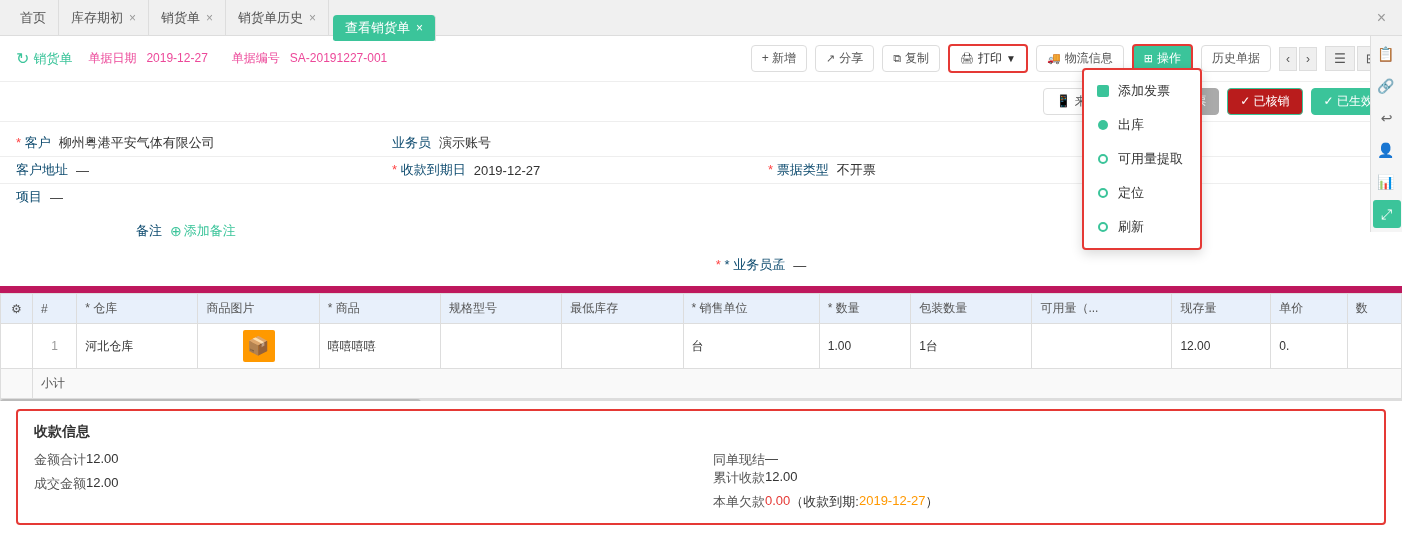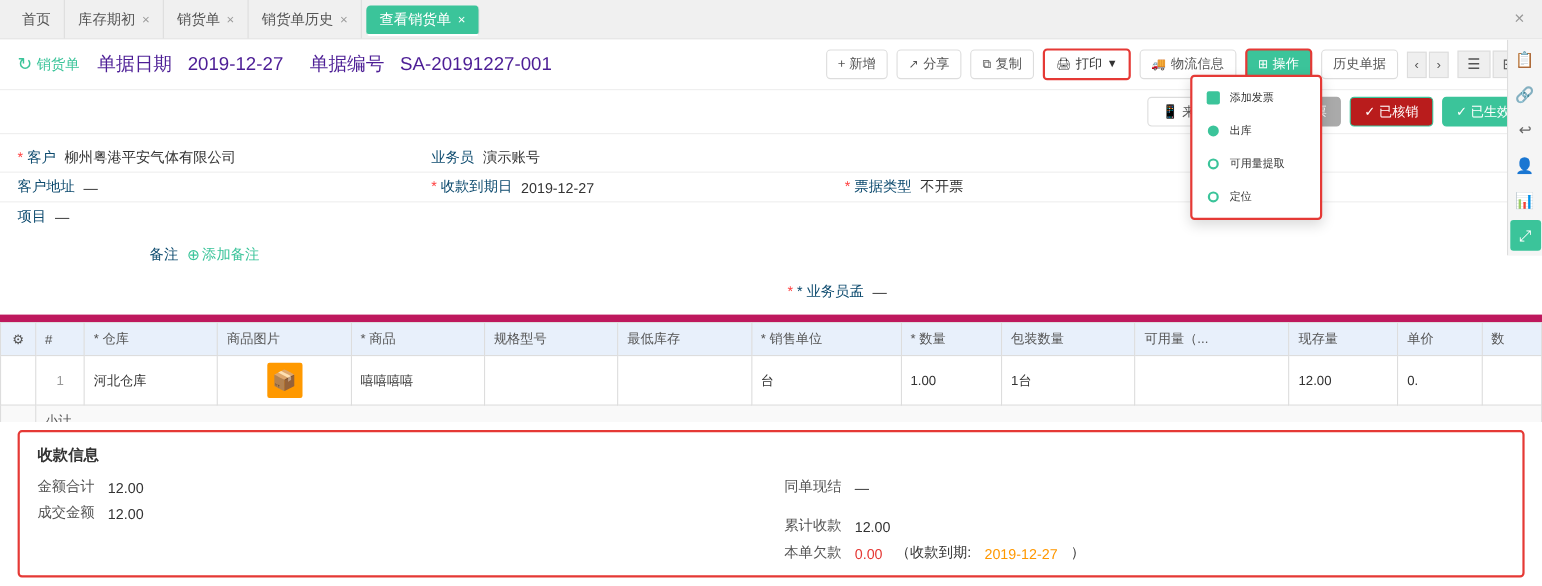--- a/index.html
+++ b/index.html
@@ -1,33 +1,33 @@
 <!DOCTYPE html>
 <html><head>
   <meta charset="utf-8">
   <style>
     * { box-sizing: border-box; margin: 0; padding: 0; }
     body { font-family: 'Microsoft YaHei', Arial, sans-serif; font-size: 13px; background: #f5f5f5; color: #333; overflow: hidden; }
 
     
     .tab-bar { display: flex; align-items: center; background: #f0f0f0; border-bottom: 1px solid #ddd; height: 36px; padding: 0 8px; }
     .tab-item { display: flex; align-items: center; padding: 0 12px; height: 100%; cursor: pointer; border-right: 1px solid #ddd; font-size: 13px; color: #555; gap: 6px; }
-    .tab-item.active { background: #fff; color: #333; border-bottom: 2px solid #fff; position: relative; top: 1px; }
+    .tab-item.active { background: #fff; color: #333; border-bottom: 2px solid #fff; position: relative; top: 11px; }
     .tab-item .close-btn { color: #999; font-size: 12px; cursor: pointer; }
     .tab-item.highlight { background: #3bc49a; color: #fff; border-radius: 4px; height: 28px; margin: 0 4px; }
     .tab-item.highlight .close-btn { color: #fff; }
     .global-close { margin-left: auto; color: #999; font-size: 16px; cursor: pointer; padding: 0 8px; }
 
     
     .main-container { background: #fff; height: calc(100vh - 36px); display: flex; flex-direction: column; }
 
     
     .doc-header { display: flex; align-items: center; padding: 8px 16px; border-bottom: 1px solid #eee; background: #fff; gap: 16px; }
     .doc-type-badge { display: flex; align-items: center; gap: 4px; color: #3bc49a; font-size: 13px; }
-    .doc-meta { display: flex; align-items: center; gap: 24px; color: #4c1d95; font-size: 17px; }
+    .doc-meta { display: flex; align-items: center; gap: 24px; color: #ec4899; font-size: 12px; }
     .doc-actions { margin-left: auto; display: flex; align-items: center; gap: 8px; }
     .action-btn { display: flex; align-items: center; gap: 4px; padding: 4px 10px; border: 1px solid #ddd; border-radius: 4px; cursor: pointer; font-size: 12px; color: #555; background: #fff; }
     .action-btn.print-btn { border: 2px solid #e53935; color: #333; }
     .action-btn.logistics { background: #fff; }
     .action-btn.operate { background: #3bc49a; color: #fff; border-color: #3bc49a; }
     .action-btn.history { background: #fff; }
     .nav-arrows { display: flex; gap: 2px; }
     .nav-arrow { padding: 4px 6px; border: 1px solid #ddd; cursor: pointer; color: #555; font-size: 12px; }
     .view-toggle { display: flex; gap: 2px; }
     .view-btn { padding: 4px 8px; border: 1px solid #ddd; cursor: pointer; color: #555; }
@@ -55,27 +55,27 @@
     th { padding: 6px 8px; border: 1px solid #ddd; text-align: left; font-weight: normal; color: #555; white-space: nowrap; }
     td { padding: 6px 8px; border: 1px solid #ddd; color: #333; }
     .gear-col { width: 32px; text-align: center; }
     .subtotal-row td { background: #f9f9f9; color: #555; }
     .row-num { text-align: center; color: #999; }
 
     
     .payment-section { border: 2px solid #e53935; margin: 8px 16px; padding: 12px 16px; border-radius: 4px; background: #fff; }
     .payment-title { font-size: 14px; font-weight: bold; margin-bottom: 10px; }
     .payment-grid { display: grid; grid-template-columns: 1fr 1fr; gap: 6px 24px; }
-    .payment-row { display: flex; align-items: flex-end; gap: 12px; }
+    .payment-row { display: flex; align-items: flex-start; gap: 0; }
     .payment-label { color: #555; }
     .payment-value { color: #333; }
     .payment-value.red { color: #e53935; }
     .payment-value.orange { color: #ff9800; }
     .dropdown-menu { position: absolute; top: 68px; right: 200px; background: #fff; border: 2px solid #e53935; border-radius: 4px; box-shadow: 0 4px 12px rgba(0,0,0,0.15); z-index: 200; min-width: 120px; padding: 4px 0; }
-    .dropdown-item { padding: 8px 12px; cursor: pointer; display: flex; align-items: center; gap: 8px; font-size: 10px; }
+    .dropdown-item { padding: 8px 12px; cursor: pointer; display: flex; align-items: center; gap: 8px; font-size: 13px; }
     .dropdown-icon { width: 14px; height: 14px; display: inline-flex; align-items: center; justify-content: center; }
     .icon-square { width: 12px; height: 12px; border-radius: 2px; background: #3bc49a; }
     .icon-circle { width: 10px; height: 10px; border-radius: 50%; background: #3bc49a; }
     .icon-circle-outline { width: 10px; height: 10px; border-radius: 50%; border: 2px solid #3bc49a; }
 
     
     .right-sidebar { position: fixed; right: 0; top: 36px; width: 32px; background: #f5f5f5; border-left: 1px solid #ddd; display: flex; flex-direction: column; align-items: center; padding: 4px 0; gap: 4px; }
     .sidebar-icon { width: 28px; height: 28px; display: flex; align-items: center; justify-content: center; cursor: pointer; color: #666; font-size: 14px; border-radius: 3px; }
     .sidebar-icon.active { background: #3bc49a; color: #fff; }
 
@@ -291,21 +291,21 @@
         <div class="payment-row" style="margin-top:6px;">
           <span class="payment-label">成交金额</span>
           <span class="payment-value">12.00</span>
         </div>
       </div>
       <div>
         <div class="payment-row">
           <span class="payment-label">同单现结</span>
           <span class="payment-value">—</span>
         </div>
-        <div class="payment-row" style="margin-top:18px;">
+        <div class="payment-row" style="margin-top:0;">
           <span class="payment-label">累计收款</span>
           <span class="payment-value">12.00</span>
         </div>
         <div class="payment-row" style="margin-top:6px;">
           <span class="payment-label">本单欠款</span>
           <span class="payment-value red">0.00</span>
           <span class="payment-value">（收款到期: </span>
           <span class="payment-value orange">2019-12-27</span>
           <span class="payment-value">）</span>
         </div>
@@ -331,20 +331,26 @@
     <span class="dropdown-icon">
       <span class="icon-circle-outline"></span>
     </span>
     <span>可用量提取</span>
   </div>
   <div class="dropdown-item">
     <span class="dropdown-icon">
       <span class="icon-circle-outline"></span>
     </span>
     <span>定位</span>
+  </div>
+  <div class="dropdown-item">
+    <span class="dropdown-icon">
+      <span class="icon-circle-outline"></span>
+    </span>
+    <span>刷新</span>
   </div>
 </div>
 
 <div class="right-sidebar">
   <div class="sidebar-icon" title="文档">📋</div>
   <div class="sidebar-icon" title="链接">🔗</div>
   <div class="sidebar-icon" title="返回">↩</div>
   <div class="sidebar-icon" title="用户">👤</div>
   <div class="sidebar-icon" title="数据">📊</div>
   <div class="sidebar-icon active" title="展开" style="background:#3bc49a;color:#fff;">⤢</div>

